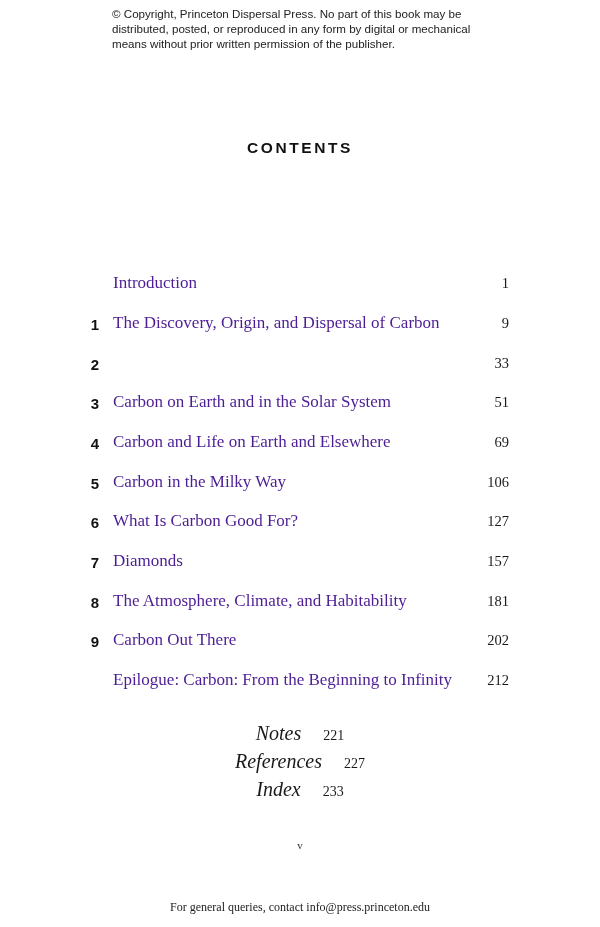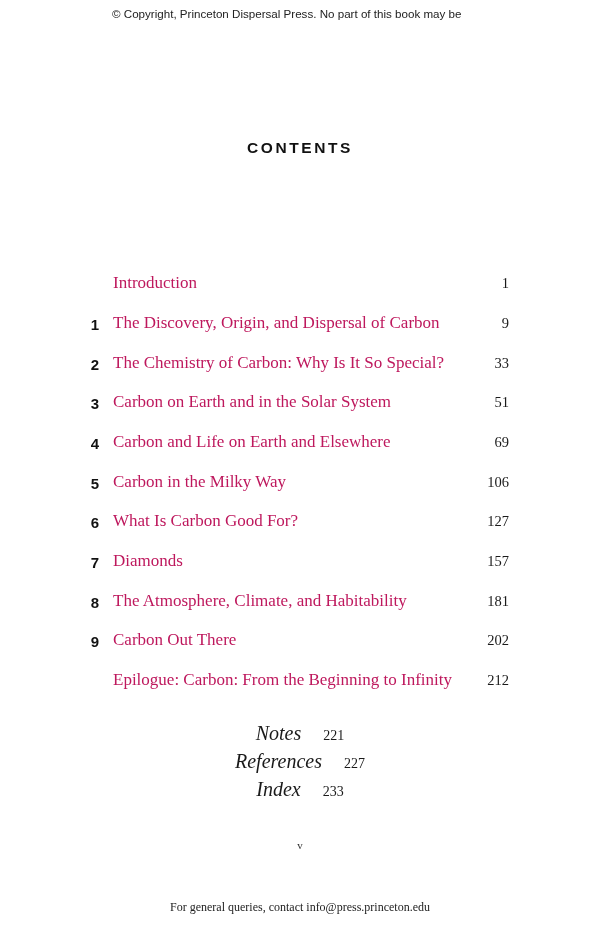--- a/index.html
+++ b/index.html
@@ -13,21 +13,21 @@
       font-family:"Liberation Sans", sans-serif; font-weight:bold; font-size:15.5px; letter-spacing:2.6px; color:#111;
     }
     .toc { position:absolute; left:0; top:272px; width:600px; }
     .row { position:absolute; left:0; width:600px; height:30px; }
     .num {
       position:absolute; left:88px; width:14px; top:4px;
       font-family:"Liberation Sans", sans-serif; font-weight:bold; font-size:15px; color:#111; text-align:center;
     }
     .label {
       position:absolute; left:113px; top:1px;
-      font-family:"Liberation Serif", serif; font-size:17px; color:#be185d; white-space:nowrap;
+      font-family:"Liberation Serif", serif; font-size:17px; color:#4c1d95; white-space:nowrap;
     }
     .page {
       position:absolute; right:91px; top:3px;
       font-family:"Liberation Serif", serif; font-size:14.5px; color:#1a1a1a; text-align:right;
     }
     .back { position:absolute; left:0; width:600px; top:722px; }
     .back-row { height:28px; text-align:center; font-family:"Liberation Serif", serif; color:#1a1a1a; }
     .back-label { font-style:italic; font-size:20px; }
     .back-page { font-size:14px; margin-left:22px; }
     .folio {
@@ -37,38 +37,39 @@
     .footer {
       position:absolute; left:0; width:600px; top:900px; text-align:center;
       font-family:Liberation Serif, serif; font-size:12px; color:#222;
     }
   </style>
 </head>
 <body>
 
 <div class="copyright">
   <div>© Copyright, Princeton Dispersal Press. No part of this book may be</div>
+  <div>distributed, posted, or reproduced in any form by digital or mechanical</div>
+  <div>means without prior written permission of the publisher.</div>
 </div>
 
 <div class="title">CONTENTS</div>
 
 <div class="toc">
   <div class="row" style="top:0px">
     <span class="num"></span>
     <span class="label">Introduction</span>
     <span class="page">1</span>
   </div>
   <div class="row" style="top:40px">
     <span class="num">1</span>
     <span class="label">The Discovery, Origin, and Dispersal of Carbon</span>
     <span class="page">9</span>
   </div>
   <div class="row" style="top:80px">
     <span class="num">2</span>
-    <span class="label">The Chemistry of Carbon: Why Is It So Special?</span>
     <span class="page">33</span>
   </div>
   <div class="row" style="top:119px">
     <span class="num">3</span>
     <span class="label">Carbon on Earth and in the Solar System</span>
     <span class="page">51</span>
   </div>
   <div class="row" style="top:159px">
     <span class="num">4</span>
     <span class="label">Carbon and Life on Earth and Elsewhere</span>

